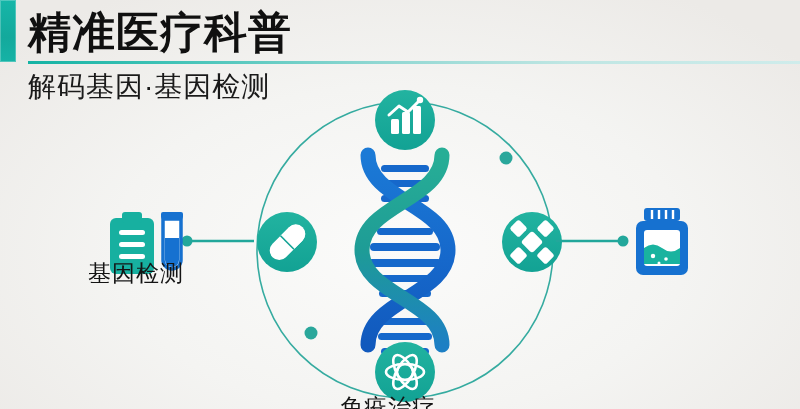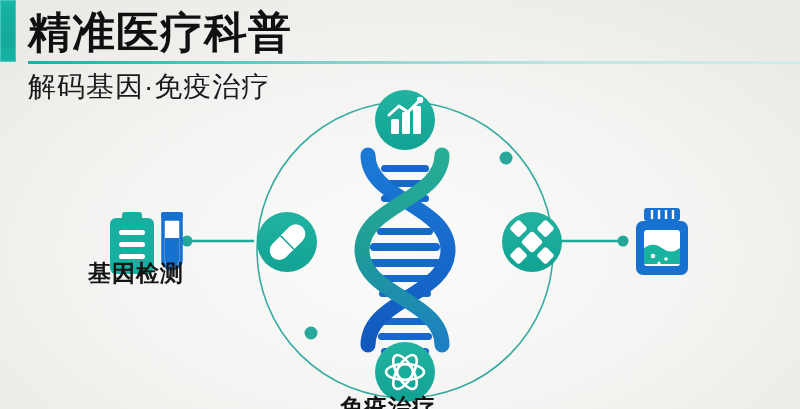--- a/index.html
+++ b/index.html
@@ -34,36 +34,36 @@
     background:linear-gradient(90deg,#14b3a4 0%,#3fc2b6 18%,#8fd7d2 45%,#bfe6e3 70%,#cfeceb 100%);
   }
   .subtitle {
     position:absolute; left:28px; top:70px;
     font-size:28px; line-height:34px; font-weight:normal;
     color:#1a1a1a; letter-spacing:1px; white-space:nowrap;
   }
   
   .diagram { position:absolute; left:0; top:0; width:800px; height:409px; }
   .side-label {
-    position:absolute; font-size:23px; font-weight:bold;
+    position:absolute; font-size:23px; font-weight:normal;
     color:#141414; white-space:nowrap; letter-spacing:1px;
   }
   .label-left  { left:88px;  top:258px; }
   .label-right { left:625px; top:258px; }
   .label-bottom{ left:340px; top:392px; font-size:23px; }
 </style>
 </head>
 <body>
 
 <div class="stage">
 
   <div class="accent-bar"></div>
   <div class="title">精准医疗科普</div>
   <div class="rule"></div>
-  <div class="subtitle">解码基因·免疫治疗</div>
+  <div class="subtitle">解码基因·基因检测</div>
 
   <svg class="diagram" viewBox="0 0 800 409" width="800" height="409">
 
     <defs>
       <linearGradient id="gradBlue" x1="0" y1="0" x2="0" y2="1">
         <stop offset="0%" stop-color="#1b7ad6"></stop>
         <stop offset="55%" stop-color="#1668cb"></stop>
         <stop offset="100%" stop-color="#1159bd"></stop>
       </linearGradient>
       <linearGradient id="gradTeal" x1="0" y1="0" x2="0" y2="1">

